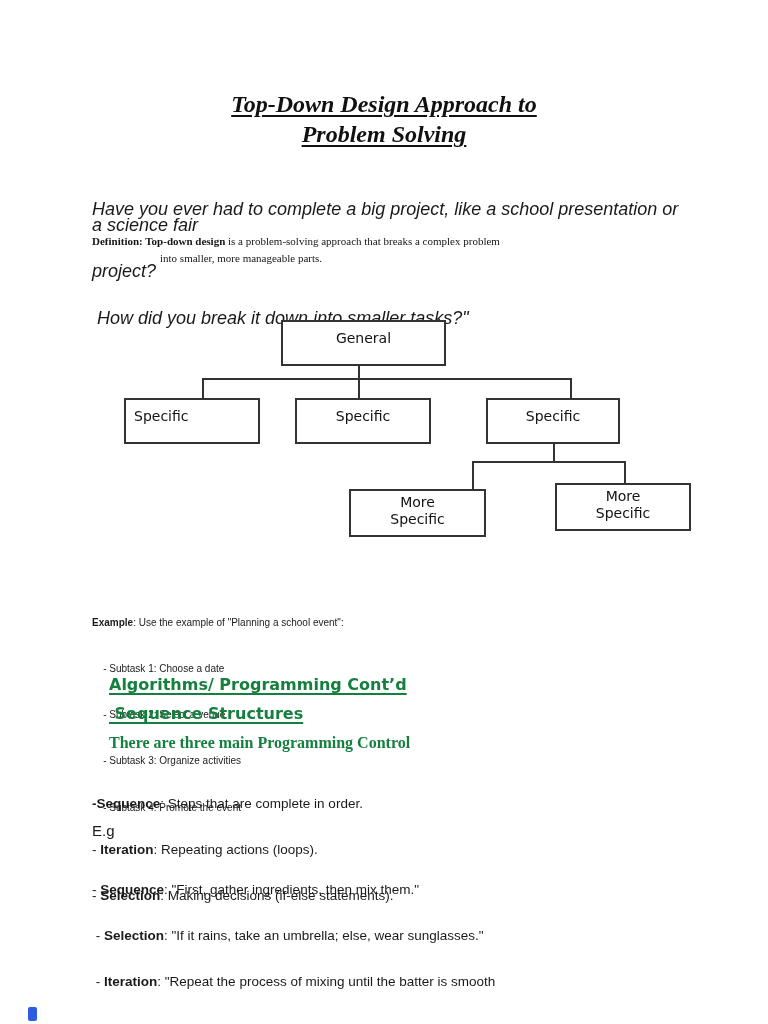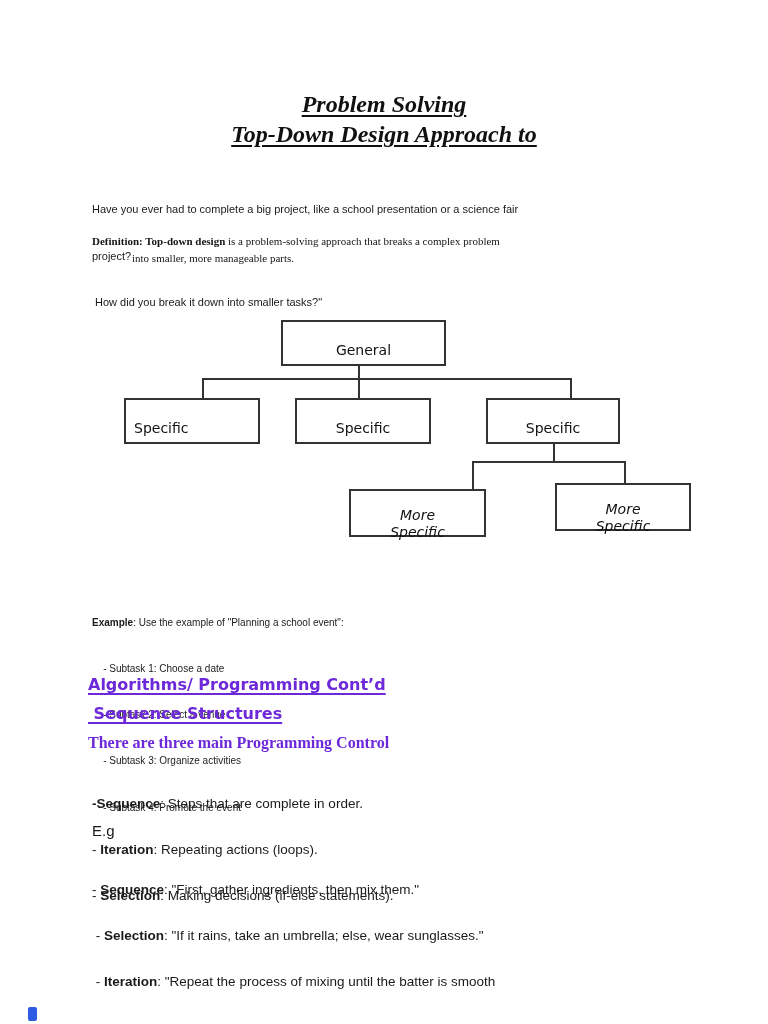--- a/index.html
+++ b/index.html
@@ -25,57 +25,58 @@
   .title-line{
     display:inline-block;
     text-decoration:underline;
     text-decoration-thickness:2px;
     text-underline-offset:3px;
   }
 
   
   .intro{
     position:absolute;left:92px;top:171px;width:600px;
-    font-size:11px;line-height:15.5px;
+    font-size:18px;line-height:15.5px;
     white-space:pre-wrap;
+    font-style:italic;
   }
 
   
   .definition{
     position:absolute;left:92px;top:233px;width:620px;
     font-size:11px;line-height:17px;color:#151515;
   }
-  .def-indent{padding-left:40px;}
+  .def-indent{padding-left:40px;margin-left:28px;}
 
   
   .dbox{
     position:absolute;
     box-sizing:border-box;
     border:2px solid #333;
     background:#fff;
     font-size:14px;line-height:17px;color:#111;
-    padding-top:20px;
+    padding-top:8px;
   }
   .dbox.center{text-align:center;}
   .dbox.leftpad{padding-left:8px;}
-  .dbox.twoline{white-space:pre-line;padding-top:16px;font-style:italic;}
+  .dbox.twoline{white-space:pre-line;padding-top:3px;}
   .dline{position:absolute;background:#333;}
 
   
   .example{
     position:absolute;left:92px;top:584px;width:500px;
     font-size:10px;line-height:15.4px;
     white-space:pre-wrap;
   }
 
   
   .hd{
-    position:absolute;left:88px;
+    position:absolute;left:109px;
     font-family:"DejaVu Sans",sans-serif;
-    font-weight:bold;font-size:16px;line-height:18px;color:#6d28d9;
+    font-weight:bold;font-size:16px;line-height:18px;color:#15803d;
     white-space:pre;
   }
   .hd.u{
     text-decoration:underline;
     text-decoration-thickness:2px;
     text-underline-offset:3px;
   }
 
   
   .controls{
@@ -96,22 +97,22 @@
     width:9px;height:14px;border-radius:2px;
     background:#2d5be3;
   }
 </style>
 </head>
 <body>
 
 <div class="page sans">
 
   <div class="title-block">
+    <div><span class="title-line">Top-Down Design Approach to</span></div>
     <div><span class="title-line">Problem Solving</span></div>
-    <div><span class="title-line">Top-Down Design Approach to</span></div>
   </div>
 
   <div class="intro">
     <div>Have you ever had to complete a big project, like a school presentation or a science fair</div>
     <div>project?</div>
     <div> How did you break it down into smaller tasks?"</div>
   </div>
 
   <div class="definition serif">
     <div><span style="font-weight: bold;">Definition: Top-down design</span><span> is a problem-solving approach that breaks a complex problem</span></div>

